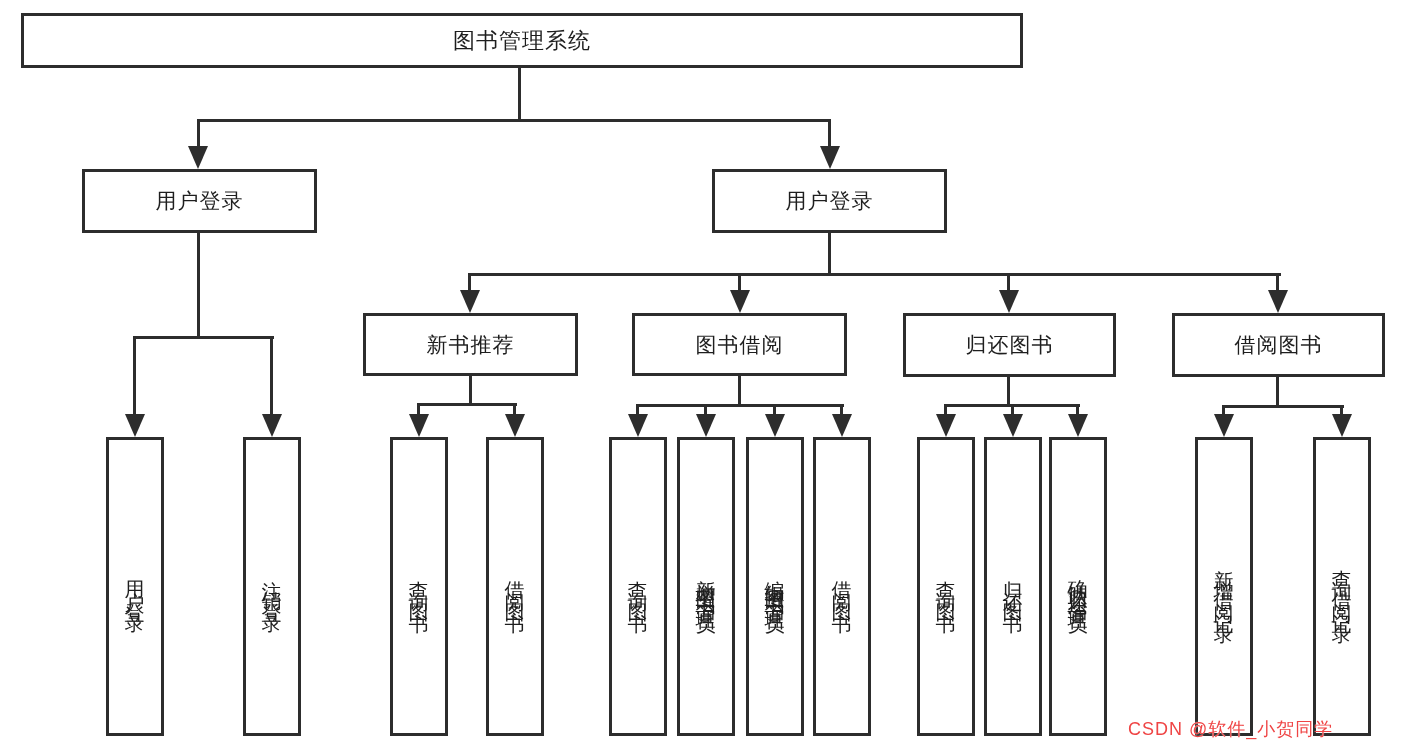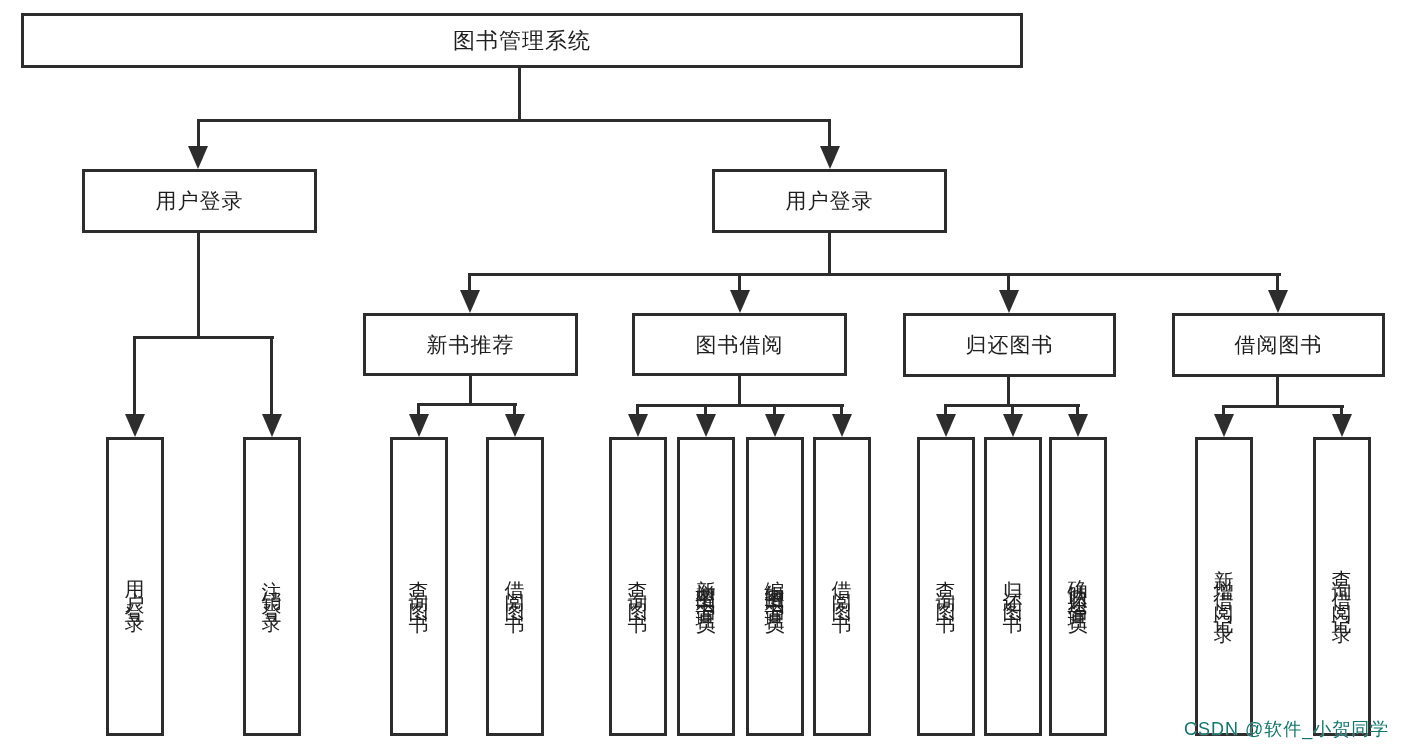--- a/index.html
+++ b/index.html
@@ -55,23 +55,23 @@
   #n-f6{left:677px;top:437px;width:58px;height:299px;}
   #n-f7{left:746px;top:437px;width:58px;height:299px;}
   #n-f8{left:813px;top:437px;width:58px;height:299px;}
   #n-f9{left:917px;top:437px;width:58px;height:299px;}
   #n-f10{left:984px;top:437px;width:58px;height:299px;}
   #n-f11{left:1049px;top:437px;width:58px;height:299px;}
   #n-f12{left:1195px;top:437px;width:58px;height:299px;}
   #n-f13{left:1313px;top:437px;width:58px;height:299px;}
   #watermark{
     position:absolute;
-    left:1184px;top:717px;
+    left:1128px;top:717px;
     font-size:18px;
-    color:#0f766e;
+    color:#ef4444;
     letter-spacing:1px;
     white-space:nowrap;
     z-index:10;
     text-shadow:0 0 1px #ffffff;
   }
 </style>
 </head>
 <body>
 
 <div id="canvas">

